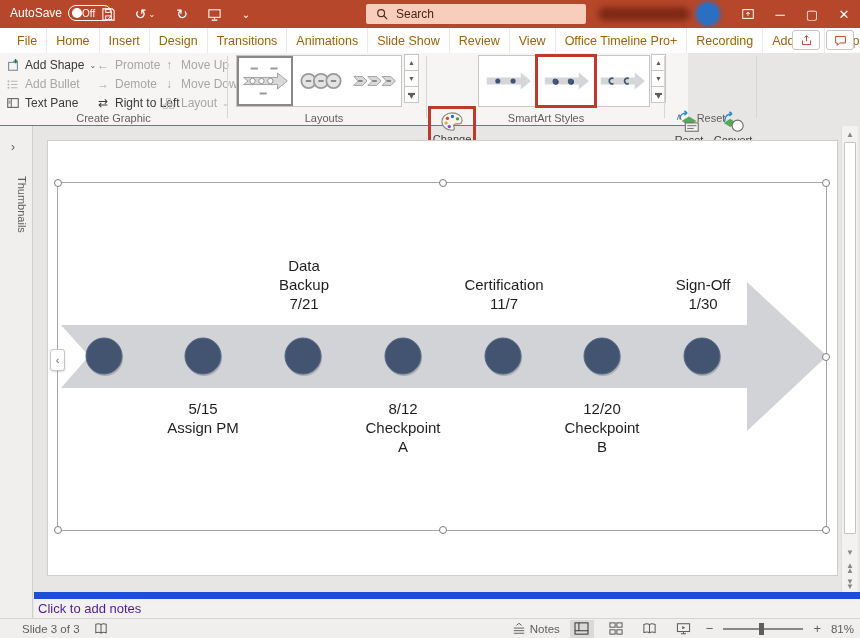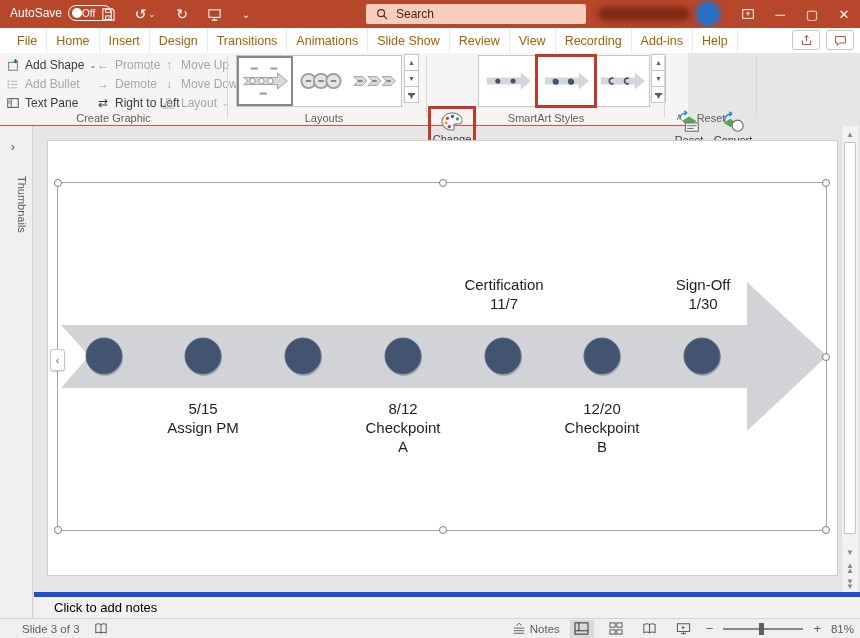--- a/index.html
+++ b/index.html
@@ -55,21 +55,21 @@
   .tpane-btn { position:absolute; left:-8px; top:166px; width:15px; height:22px; background:#fff; border:1px solid #c8c6c4; border-radius:3px; box-shadow:0 1px 2px rgba(0,0,0,.15); display:flex; align-items:center; justify-content:center; font-size:11px; color:#605e5c; }
   .mlabel { position:absolute; width:130px; text-align:center; font-size:15px; line-height:19px; color:#1f1f1f; white-space:pre-line; }
   .above { bottom:262px; }
   .below { top:258px; }
   
   .vscroll { position:absolute; left:841px; top:126px; width:17px; height:466px; background:#f3f2f1; border-left:1px solid #e1dfdd; display:flex; flex-direction:column; }
   .sc-btn { height:16px; display:flex; align-items:center; justify-content:center; color:#8a8886; font-size:8px; flex:none; }
   .sc-thumb { flex:none; margin:0 2px; height:392px; background:#fff; border:1px solid #c6c4c2; border-radius:1px; }
   .sc-space { flex:1; }
   
-  .notesbar { position:absolute; left:34px; top:592px; width:826px; height:26px; background:#f2f1f0; border-top:5px solid #1d4ed8; display:flex; align-items:center; padding-left:20px; font-size:13px; color:#000000; }
+  .notesbar { position:absolute; left:34px; top:592px; width:826px; height:26px; background:#f2f1f0; border-top:7px solid #1d4ed8; display:flex; align-items:center; padding-left:4px; font-size:13px; color:#4c1d95; }
   .statusbar { position:absolute; left:0; top:618px; width:860px; height:20px; background:#f0efee; border-top:1px solid #d6d4d2; font-size:11.5px; color:#605e5c; display:flex; align-items:center; }
   .sb-left { display:flex; align-items:center; gap:14px; padding-left:22px; }
   .sb-right { position:absolute; right:6px; display:flex; align-items:center; gap:10px; }
   .viewbtn { width:24px; height:18px; display:flex; align-items:center; justify-content:center; }
   .viewbtn.sel { background:#dbd9d7; }
   .zoomtrack { position:relative; width:80px; height:2px; background:#8a8886; }
   .zoomthumb { position:absolute; left:36px; top:-5px; width:5px; height:12px; background:#605e5c; }
   svg { display:block; }
 </style>
 </head>
@@ -130,20 +130,21 @@
   <div class="tabrow">
     <div class="tab">File</div>
     <div class="tab">Home</div>
     <div class="tab">Insert</div>
     <div class="tab">Design</div>
     <div class="tab">Transitions</div>
     <div class="tab">Animations</div>
     <div class="tab">Slide Show</div>
     <div class="tab">Review</div>
     <div class="tab">View</div>
+    <div class="tab">Office Timeline Pro+</div>
     <div class="tab">Recording</div>
     <div class="tab">Add-ins</div>
     <div class="tab">Help</div>
 
   </div>
   <div class="tabrow-right">
     <span class="mini-btn">
       <svg width="13" height="13" viewBox="0 0 16 16">
           <path d="M3 8v5h10V8" fill="none" stroke="#b7472a" stroke-width="1.2"></path>
           <path d="M8 9V2M5.5 4.5L8 2l2.5 2.5" fill="none" stroke="#b7472a" stroke-width="1.2"></path>
@@ -356,20 +357,23 @@
         <circle cx="56" cy="215" r="18" fill="#42546f" stroke="#55688a" stroke-width="1"></circle>
         <circle cx="155" cy="215" r="18" fill="#42546f" stroke="#55688a" stroke-width="1"></circle>
         <circle cx="255" cy="215" r="18" fill="#42546f" stroke="#55688a" stroke-width="1"></circle>
         <circle cx="355" cy="215" r="18" fill="#42546f" stroke="#55688a" stroke-width="1"></circle>
         <circle cx="455" cy="215" r="18" fill="#42546f" stroke="#55688a" stroke-width="1"></circle>
         <circle cx="554" cy="215" r="18" fill="#42546f" stroke="#55688a" stroke-width="1"></circle>
         <circle cx="654" cy="215" r="18" fill="#42546f" stroke="#55688a" stroke-width="1"></circle>
       </g>
     </svg>
 
+    <div class="mlabel above" style="left:191px;">Data
+Backup
+7/21</div>
     <div class="mlabel above" style="left:391px;">Certification
 11/7</div>
     <div class="mlabel above" style="left:590px;">Sign-Off
 1/30</div>
 
     <div class="mlabel below" style="left:90px;">5/15
 Assign PM</div>
     <div class="mlabel below" style="left:290px;">8/12
 Checkpoint
 A</div>

